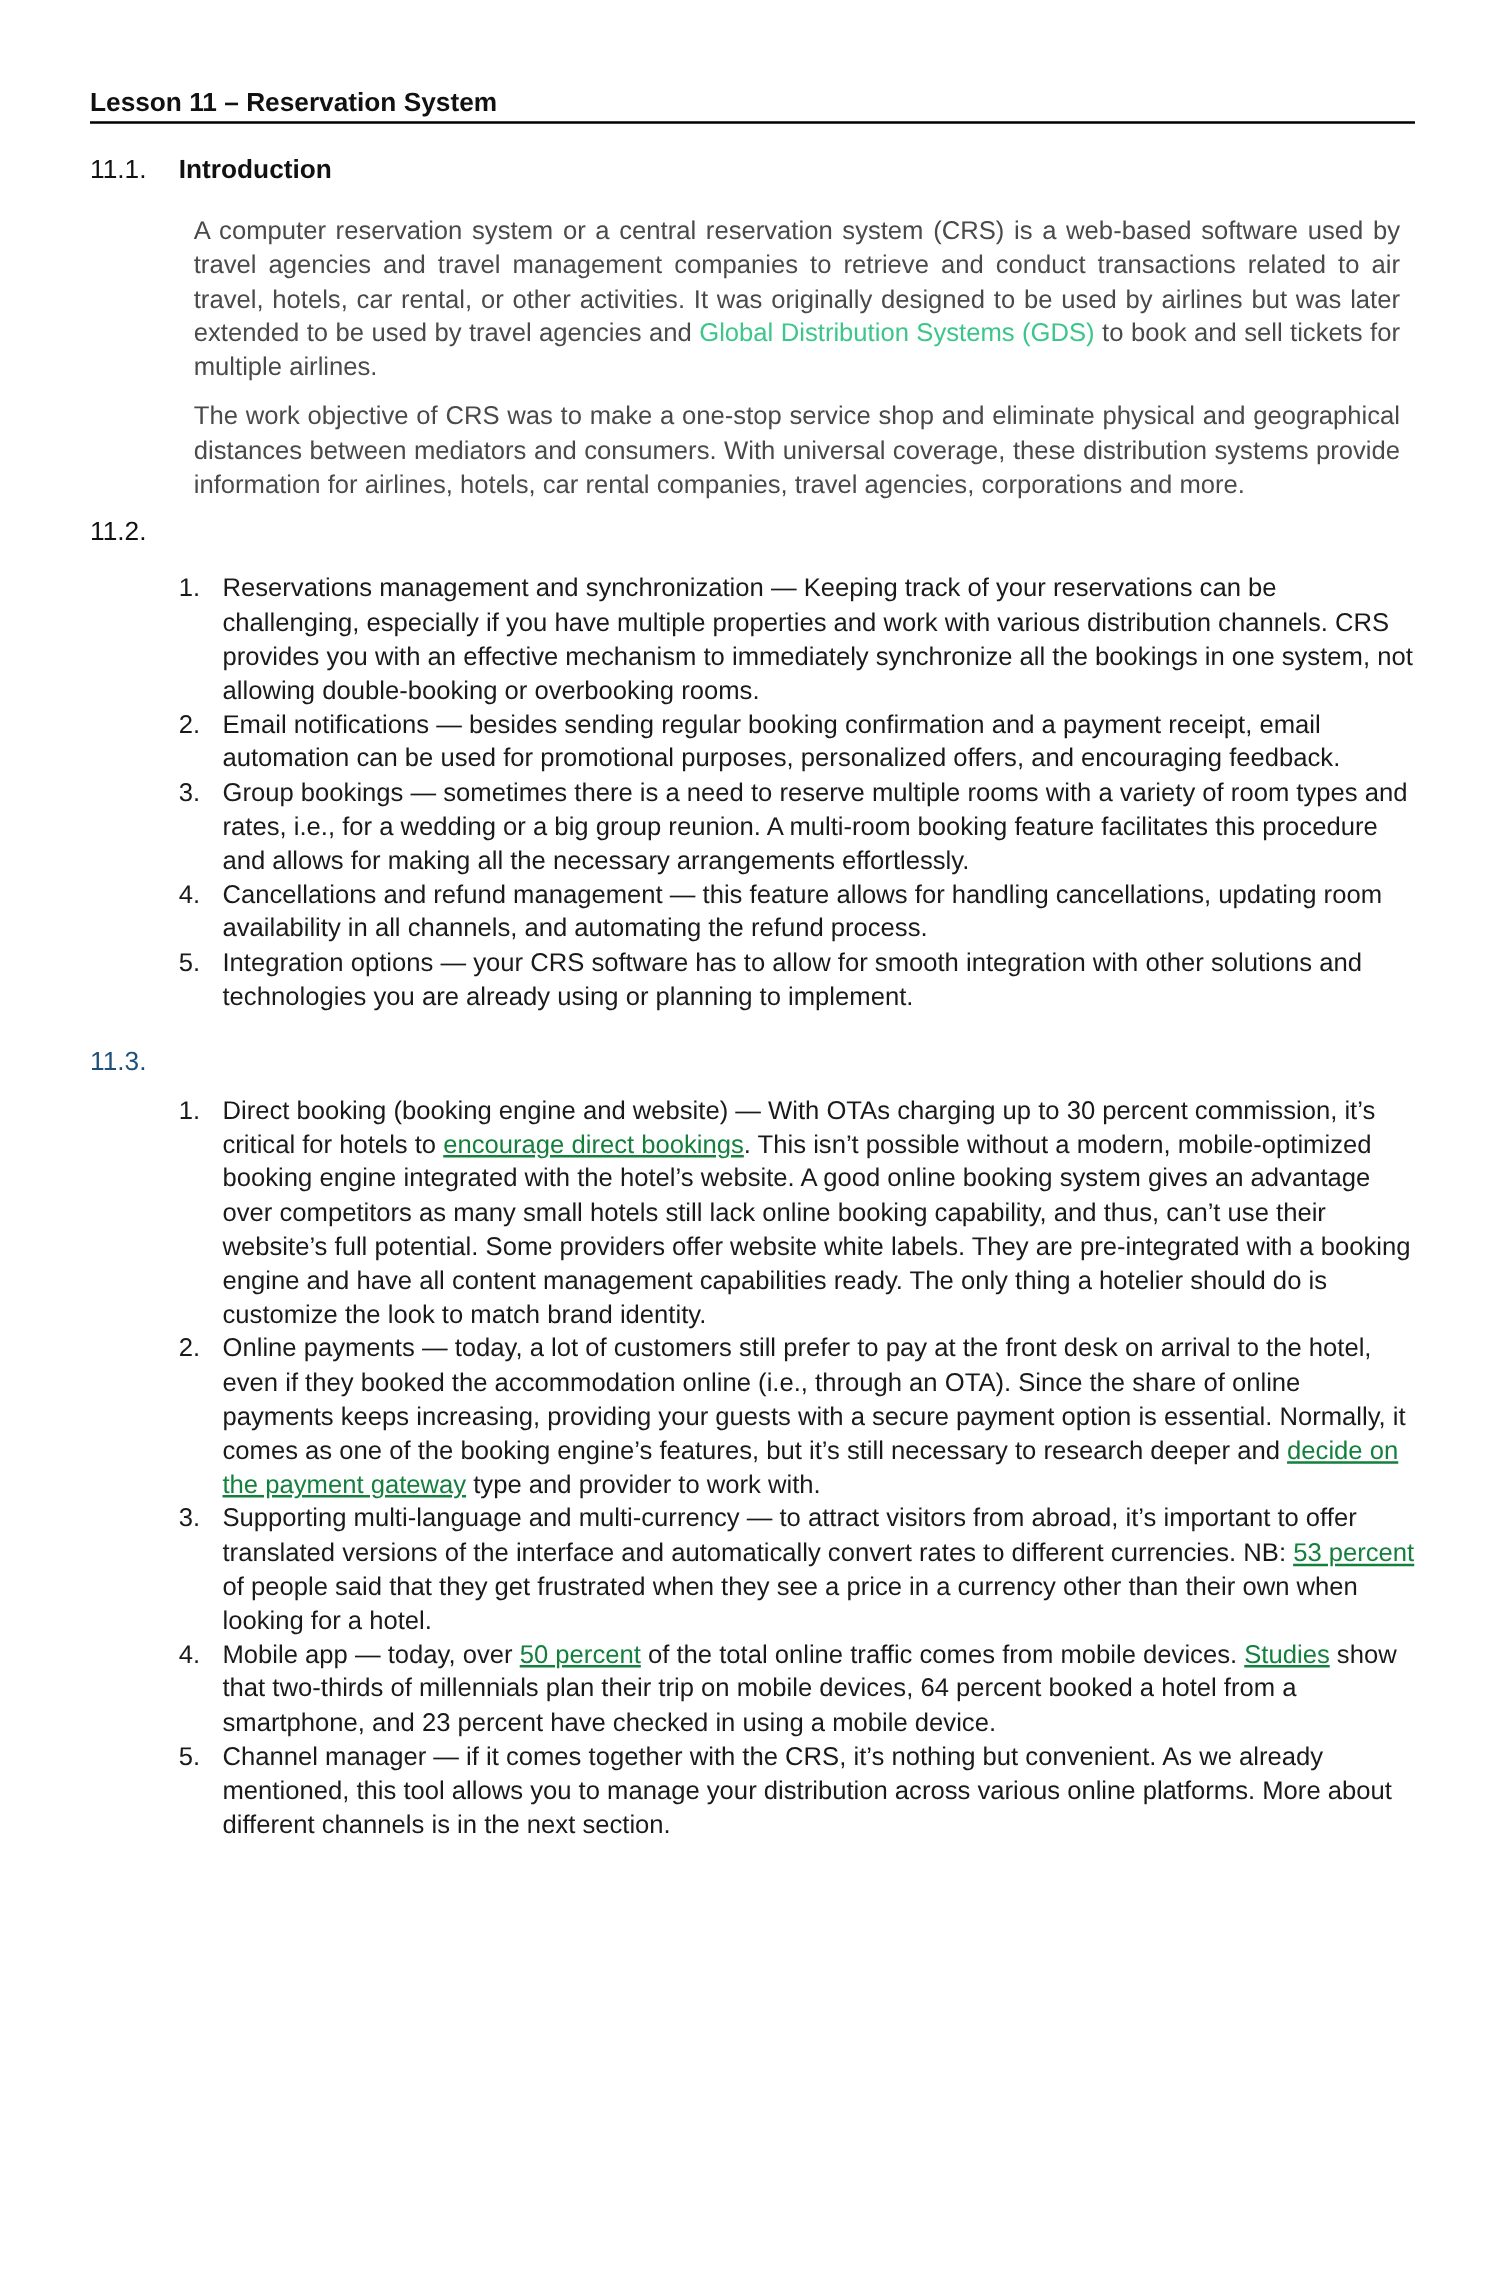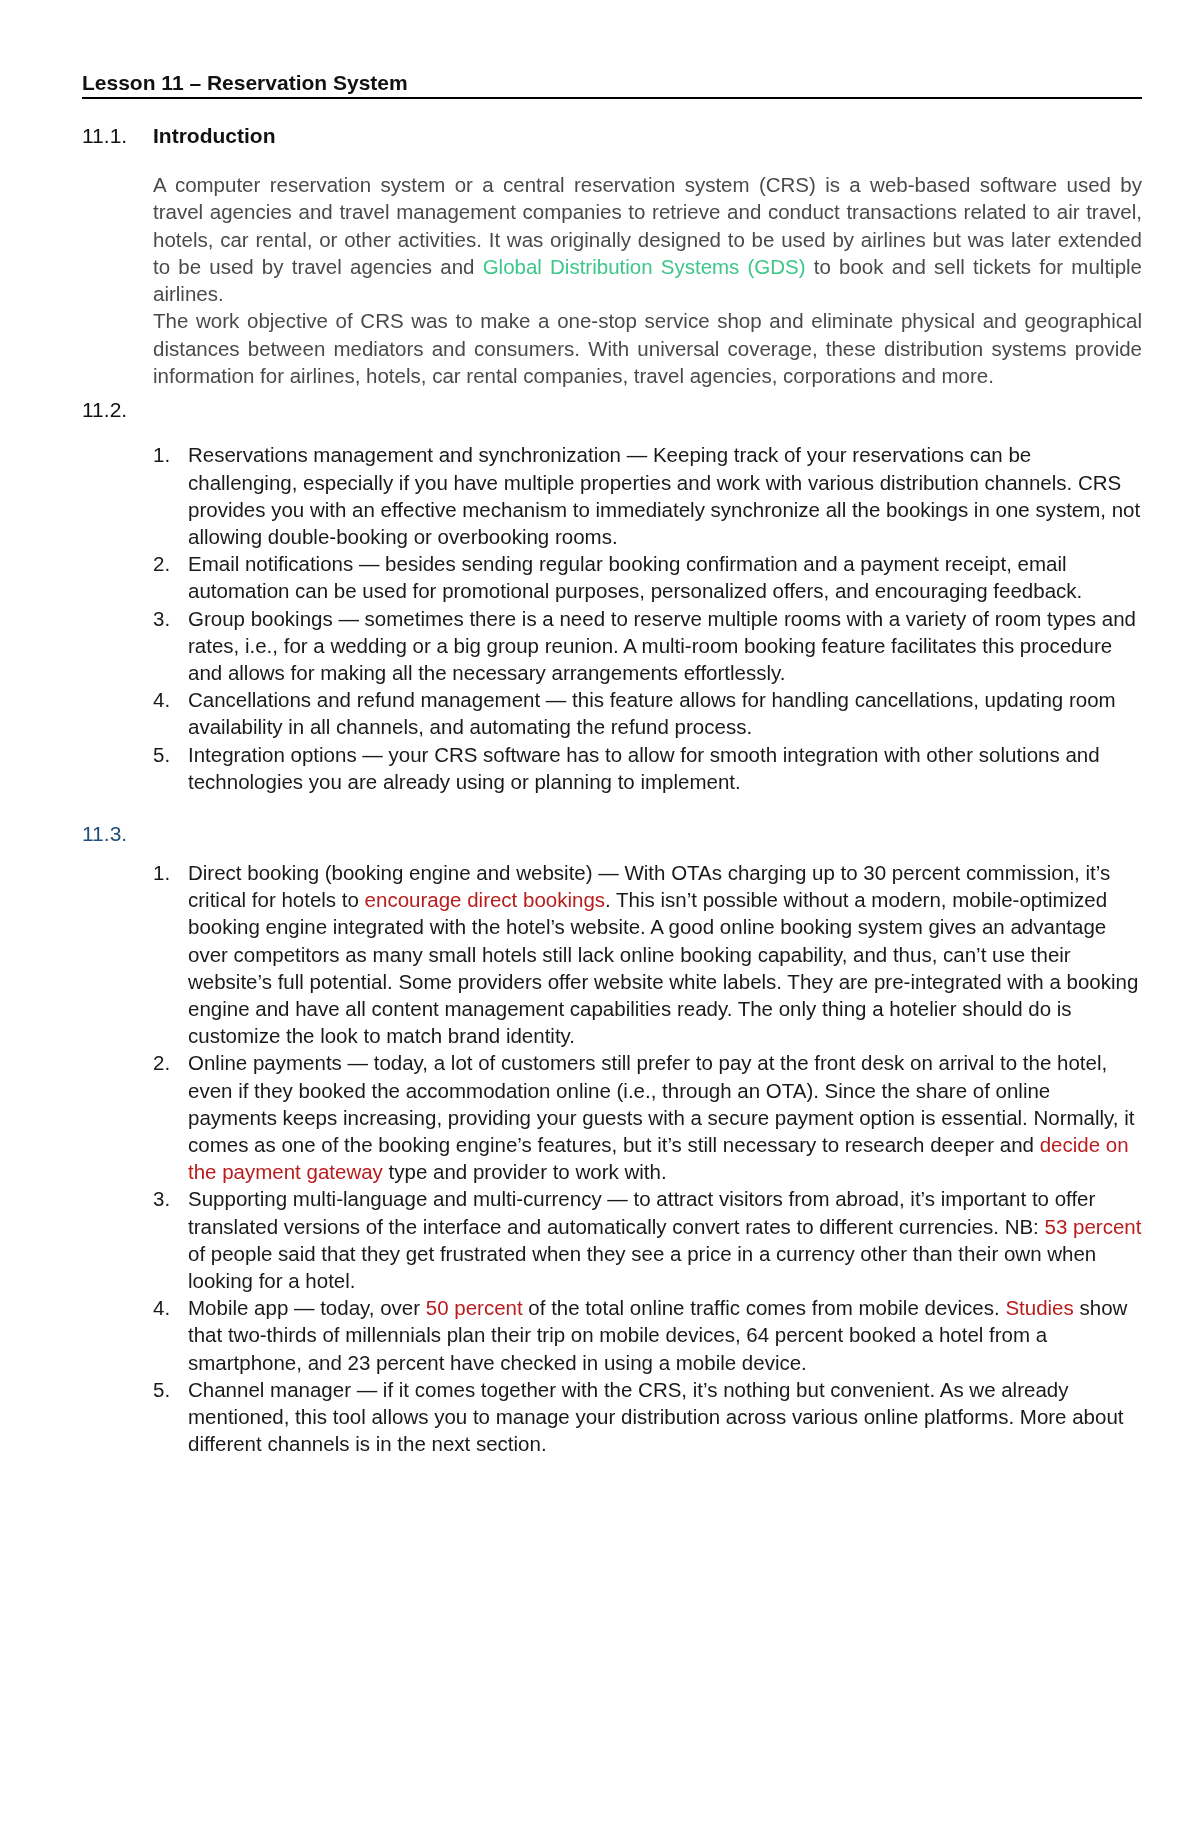--- a/index.html
+++ b/index.html
@@ -1,34 +1,34 @@
 <!DOCTYPE html>
 <html><head>
 <meta charset="utf-8">
 <style>
   html, body { margin: 0; padding: 0; background: #ffffff; }
   body { width: 1200px; height: 1835px; position: relative; overflow: hidden;
          font-family: "Liberation Sans", sans-serif; color: #111; }
-  .page { position: absolute; left: 82px; top: 70px; width: 1060px; }
+  .page { position: absolute; left: 72px; top: 70px; width: 1060px; }
   .lesson-title { font-weight: bold; font-size: 21px; padding-bottom: 1px;
                   border-bottom: 2px solid #000; line-height: 26px; }
   .sec-head { display: flex; font-size: 21px; margin-top: 24px; line-height: 26px; }
   .sec-num { width: 71px; font-weight: normal; }
   .sec-num.blue { color: #1f4e79; }
   .sec-title.bold { font-weight: bold; }
   .intro { margin-left: 71px; margin-top: 22px; font-size: 20.5px; line-height: 27.3px;
            color: #4a4a4a; text-align: justify; }
-  .intro p { margin: 0; }
+  .intro p { margin: 12px; }
   .gds { color: #3cc68a; }
   ol.features { list-style: none; margin: 18px 0 0 71px; padding: 0; font-size: 20.5px;
                 line-height: 27.2px; color: #1a1a1a; }
   ol.features li { display: flex; }
   ol.features .num { width: 35px; flex: none; }
   ol.features .txt { flex: 1; }
-  a.link { color: #b91c1c; }
+  a.link { color: #15803d; text-decoration: underline; }
   .sec3 ol.features { margin-top: 12px; }
 </style>
 </head>
 <body>
 
 <div class="page">
 
   <div class="lesson-title">Lesson 11 – Reservation System</div>
 
   <div class="sec-head">

